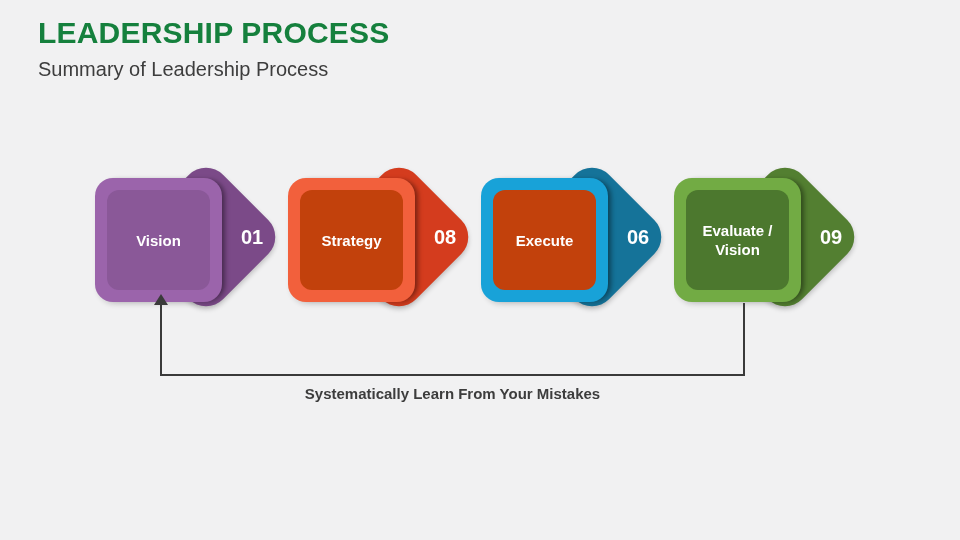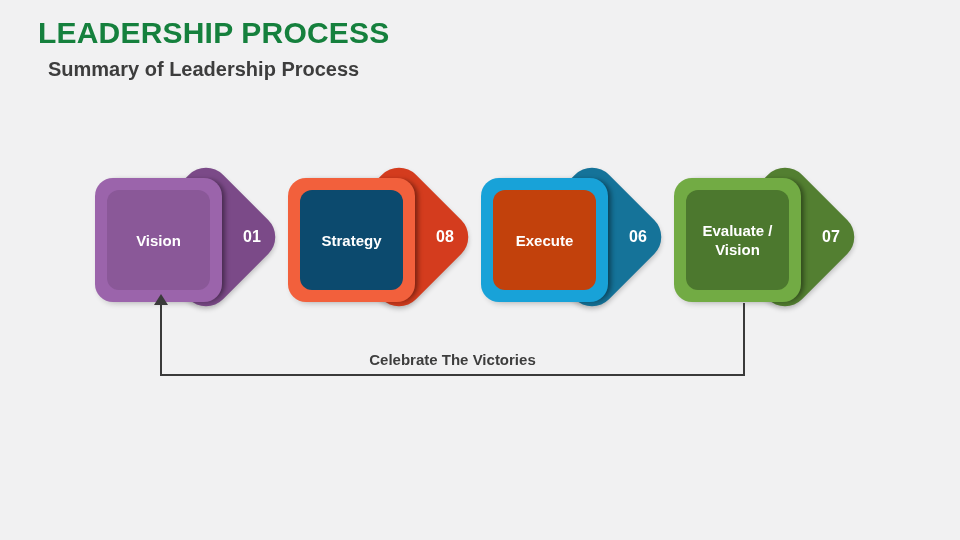--- a/index.html
+++ b/index.html
@@ -10,21 +10,21 @@
     font-family:"Liberation Sans", sans-serif;
     background:#f1f1f2;
   }
   .slide-title{
     position:absolute;left:38px;top:16px;
     font-size:30px;font-weight:700;color:#3d3d3d;
     letter-spacing:0.2px;
   }
   .slide-subtitle{
     position:absolute;left:38px;top:58px;
-    font-size:20px;font-weight:700;color:#3d3d3d;margin-left:10px;
+    font-size:20px;font-weight:400;color:#3d3d3d;
   }
   .diagram{position:absolute;left:0;top:0;width:960px;height:540px;padding-left:38px;}
   .step{
     position:absolute;top:159px;width:191px;height:159px;
   }
   .step.pos-0{left:95px;}
   .step.pos-1{left:288px;}
   .step.pos-2{left:481px;}
   .step.pos-3{left:674px;}
   .diamond{
@@ -48,21 +48,21 @@
     text-align:center;
   }
   .step-label{
     color:#ffffff;font-size:15px;font-weight:600;
     line-height:19px;padding:0 6px;
   }
   .step-number{
     position:absolute;left:128px;top:67px;
     width:58px;height:22px;line-height:22px;
     text-align:center;
-    color:#ffffff;font-size:16px;font-weight:700;
+    color:#ffffff;font-size:20px;font-weight:700;
   }
   .fb-line{position:absolute;background:#3a3a3a;}
   .fb-left-vert{left:160px;top:304px;width:2px;height:72px;}
   .fb-horiz{left:160px;top:374px;width:585px;height:2px;}
   .fb-right-vert{left:743px;top:303px;width:2px;height:73px;}
   .fb-arrowhead{
     position:absolute;left:154px;top:294px;
     width:0;height:0;
     border-left:7px solid transparent;
     border-right:7px solid transparent;
@@ -90,44 +90,44 @@
       <div class="body-rect" style="background: rgb(155, 100, 171);"></div>
       <div class="inner-rect" style="background: rgb(138, 88, 152);">
         <span class="step-label">Vision</span>
       </div>
       <div class="step-number">01</div>
     </div>
 
     <div class="step pos-1">
       <div class="diamond" style="background: rgb(212, 60, 30);"></div>
       <div class="body-rect" style="background: rgb(242, 96, 60);"></div>
-      <div class="inner-rect" style="background: #0c4a6e;">
+      <div class="inner-rect" style="background: #c2410c;">
         <span class="step-label">Strategy</span>
       </div>
       <div class="step-number">08</div>
     </div>
 
     <div class="step pos-2">
       <div class="diamond" style="background: rgb(21, 115, 153);"></div>
       <div class="body-rect" style="background: rgb(24, 162, 216);"></div>
       <div class="inner-rect" style="background: #c2410c;">
         <span class="step-label">Execute</span>
       </div>
       <div class="step-number">06</div>
     </div>
 
     <div class="step pos-3">
       <div class="diamond" style="background: rgb(83, 127, 49);"></div>
       <div class="body-rect" style="background: rgb(114, 171, 68);"></div>
       <div class="inner-rect" style="background: rgb(76, 120, 46);">
         <span class="step-label">Evaluate / Vision</span>
       </div>
-      <div class="step-number">07</div>
+      <div class="step-number">09</div>
     </div>
 
     <div class="fb-arrowhead"></div>
     <div class="fb-line fb-left-vert" style="background: rgb(58, 58, 58);"></div>
     <div class="fb-line fb-horiz" style="background: rgb(58, 58, 58);"></div>
     <div class="fb-line fb-right-vert" style="background: rgb(58, 58, 58);"></div>
 
-    <div class="fb-caption fb-caption-top">Celebrate The Victories</div>
+    <div class="fb-caption fb-caption-bottom">Systematically Learn From Your Mistakes</div>
   </div>
 </div>
 
 </body></html>

